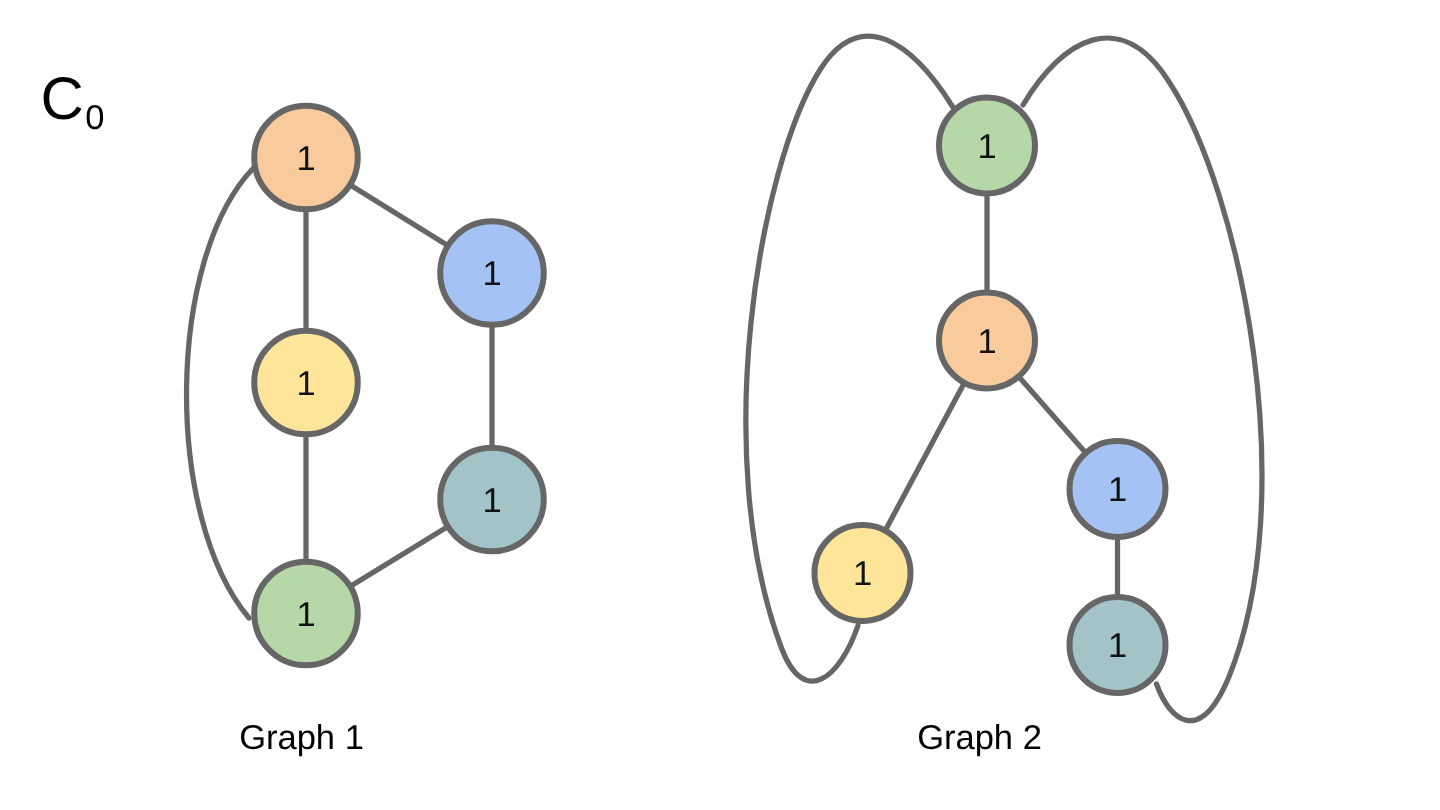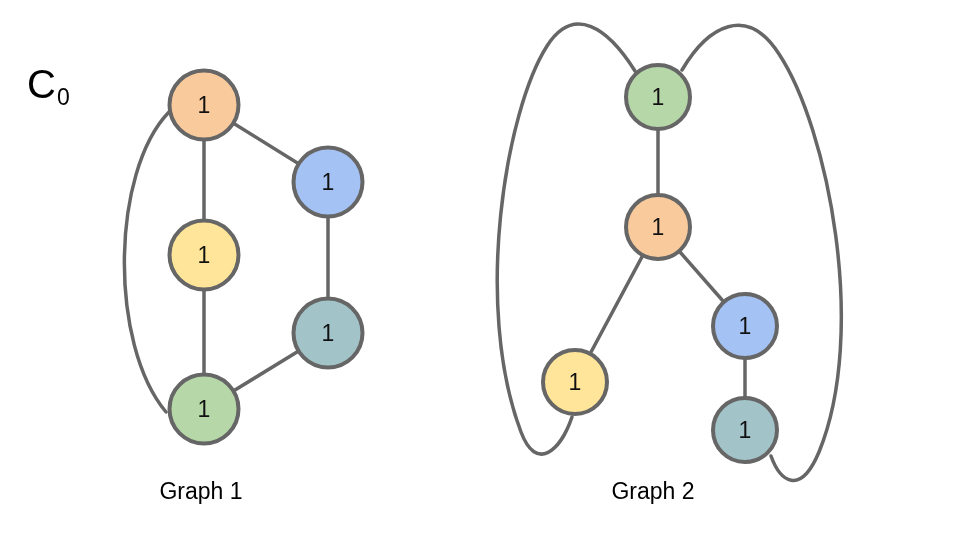--- a/index.html
+++ b/index.html
@@ -7,21 +7,21 @@
     position: relative;
     width: 960px;
     height: 540px;
     background: #ffffff;
     overflow: hidden;
     font-family: "Liberation Sans", sans-serif;
   }
   .corner-label {
     position: absolute;
     left: 27px;
-    top: 64px;
+    top: 46px;
     font-size: 40px;
     color: #000000;
     line-height: 1;
     user-select: none;
   }
   .corner-label .sub {
     font-size: 23px;
     vertical-align: -7px;
     margin-left: 1px;
   }

